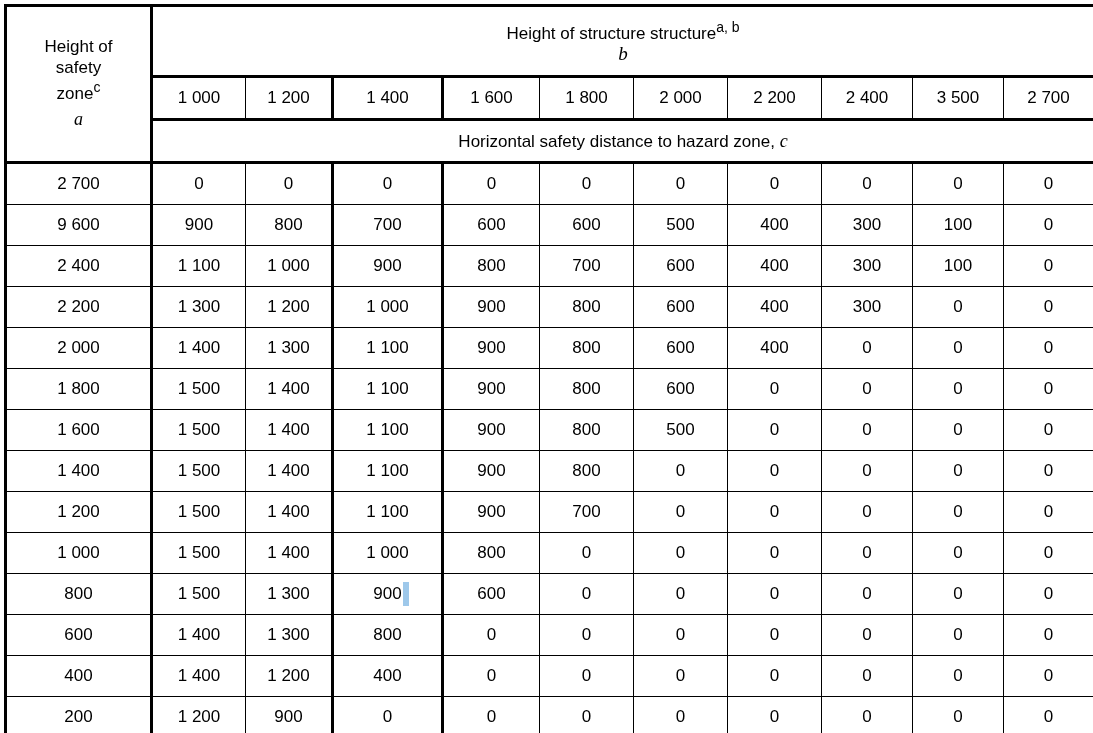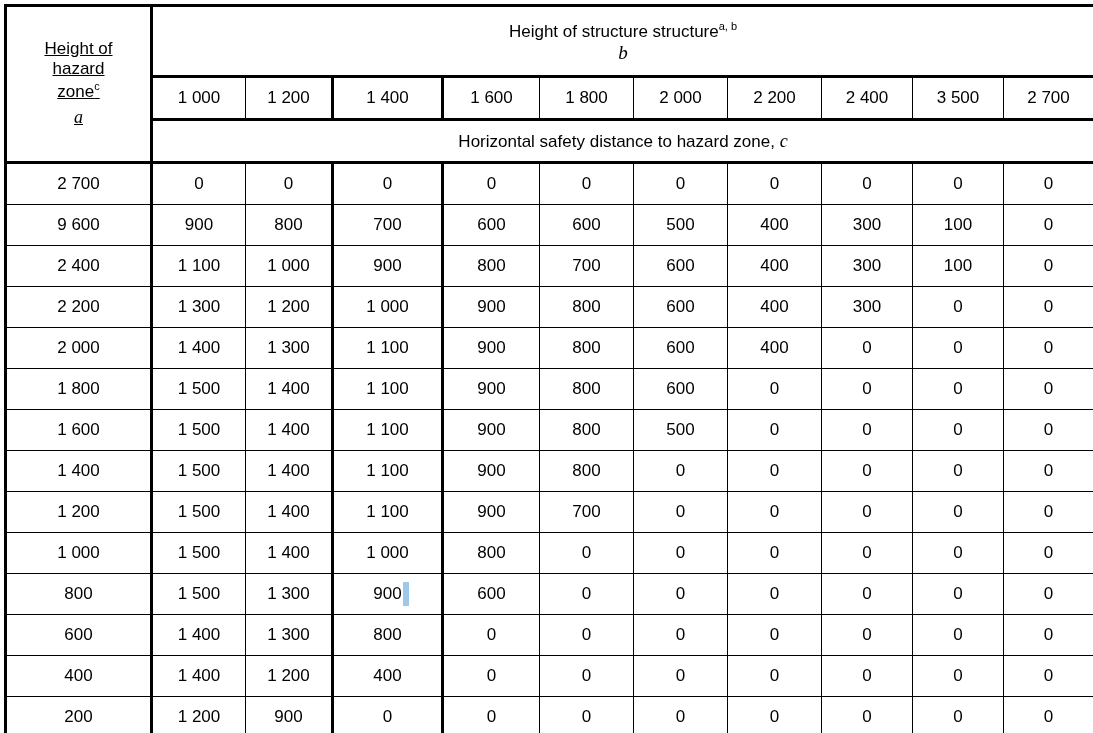--- a/index.html
+++ b/index.html
@@ -48,32 +48,31 @@
   .thick-top   { border-top: 3px solid #000 !important; }
 
   
   .hdr-rowspan {
     width: 146px;
     height: 150px;
     line-height: 1.22;
     font-weight: bold;
     font-size: 17.5px;
     padding: 4px 2px 2px 2px;
-    text-decoration: underline;
   }
   .hdr-rowspan .ital {
     display: block;
     font-family: "Liberation Serif", serif;
     font-style: italic;
     font-weight: normal;
     font-size: 18px;
     margin-top: 5px;
   }
   .sup {
-    font-size: 11px;
+    font-size: 14px;
     vertical-align: super;
     font-weight: normal;
     font-family: "Liberation Sans", sans-serif;
   }
 
   .hdr-title {
     height: 68px;
     font-weight: bold;
     font-size: 17.5px;
     line-height: 1.25;
@@ -151,21 +150,21 @@
       <col class="c6">
         <col class="c7">
         <col class="c8">
         <col class="c9">
         <col class="c10">
     </colgroup>
     <thead>
       <tr>
         <th class="hdr-rowspan thick-right thick-bottom" rowspan="3">
           <span>Height of</span><br>
-          <span>hazard</span><br>
+          <span>safety</span><br>
           <span>zone</span><span class="sup">c</span>
           <span class="ital">a</span>
         </th>
         <th class="hdr-title thick-bottom" colspan="10">
           <span>Height of structure structure</span><span class="sup">a, b</span>
           <span class="ital-b">b</span>
         </th>
       </tr>
       <tr>
         <th class="hdr-col">1 000</th>

